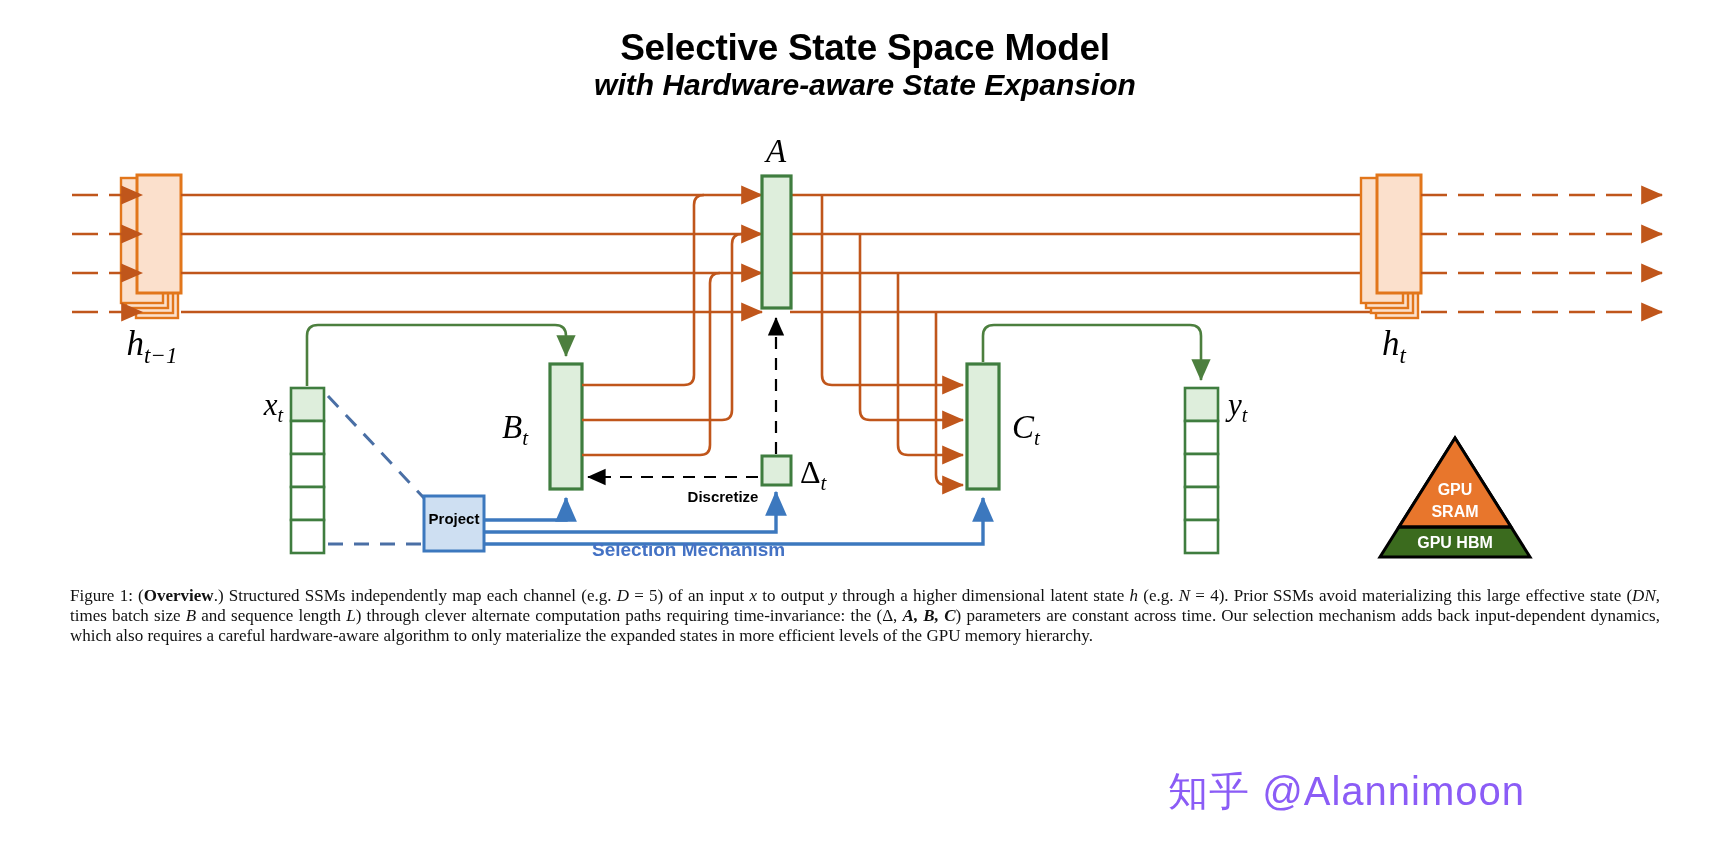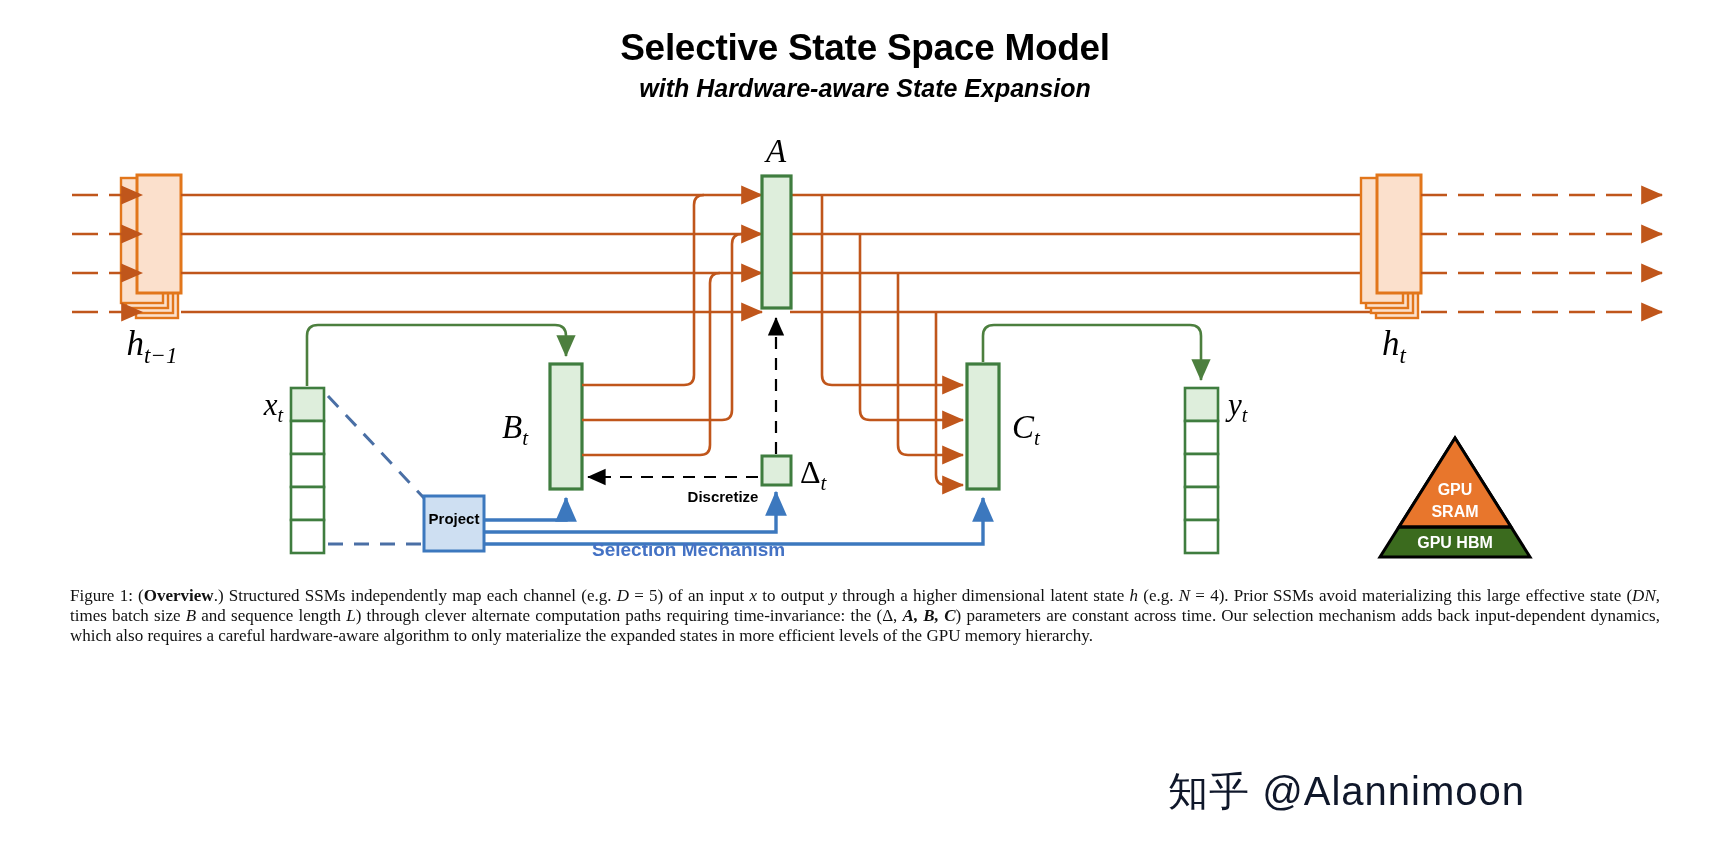--- a/index.html
+++ b/index.html
@@ -15,43 +15,43 @@
     position:absolute;left:0;top:28px;width:1730px;text-align:center;
     pointer-events:none;
   }
   .fig-title{
     font-family:"Liberation Sans", sans-serif;
     font-weight:700;font-size:37px;letter-spacing:-0.3px;color:#000;
     line-height:1.08;
   }
   .fig-subtitle{
     font-family:"Liberation Sans", sans-serif;
-    font-weight:700;font-style:italic;font-size:25px;color:#000;
-    margin-top:7px;line-height:1.1;
+    font-weight:700;font-style:italic;font-size:30px;color:#000;
+    line-height:1.1;
   }
 
   
   #diagram{position:absolute;left:0;top:120px;width:1730px;height:460px;}
   svg{display:block;}
 
   .math{font-family:"Liberation Serif", serif;font-style:italic;}
 
   
   .caption{
     position:absolute;left:70px;top:586px;width:1590px;
     font-family:"Liberation Serif", serif;
     font-size:17px;line-height:1.175;color:#111;
     text-align:justify;
   }
 
   
   .watermark{
     position:absolute;left:1168px;top:764px;
     font-family:"Liberation Sans", sans-serif;
-    font-size:40px;color:#0f172a;letter-spacing:1px;
+    font-size:40px;color:#8b5cf6;letter-spacing:1px;
     white-space:nowrap;pointer-events:none;user-select:none;
   }
   .watermark .zh{font-family:"DejaVu Sans", sans-serif;}
 </style>
 </head>
 <body>
 
 <div id="root">
 
   <div class="title-block">

